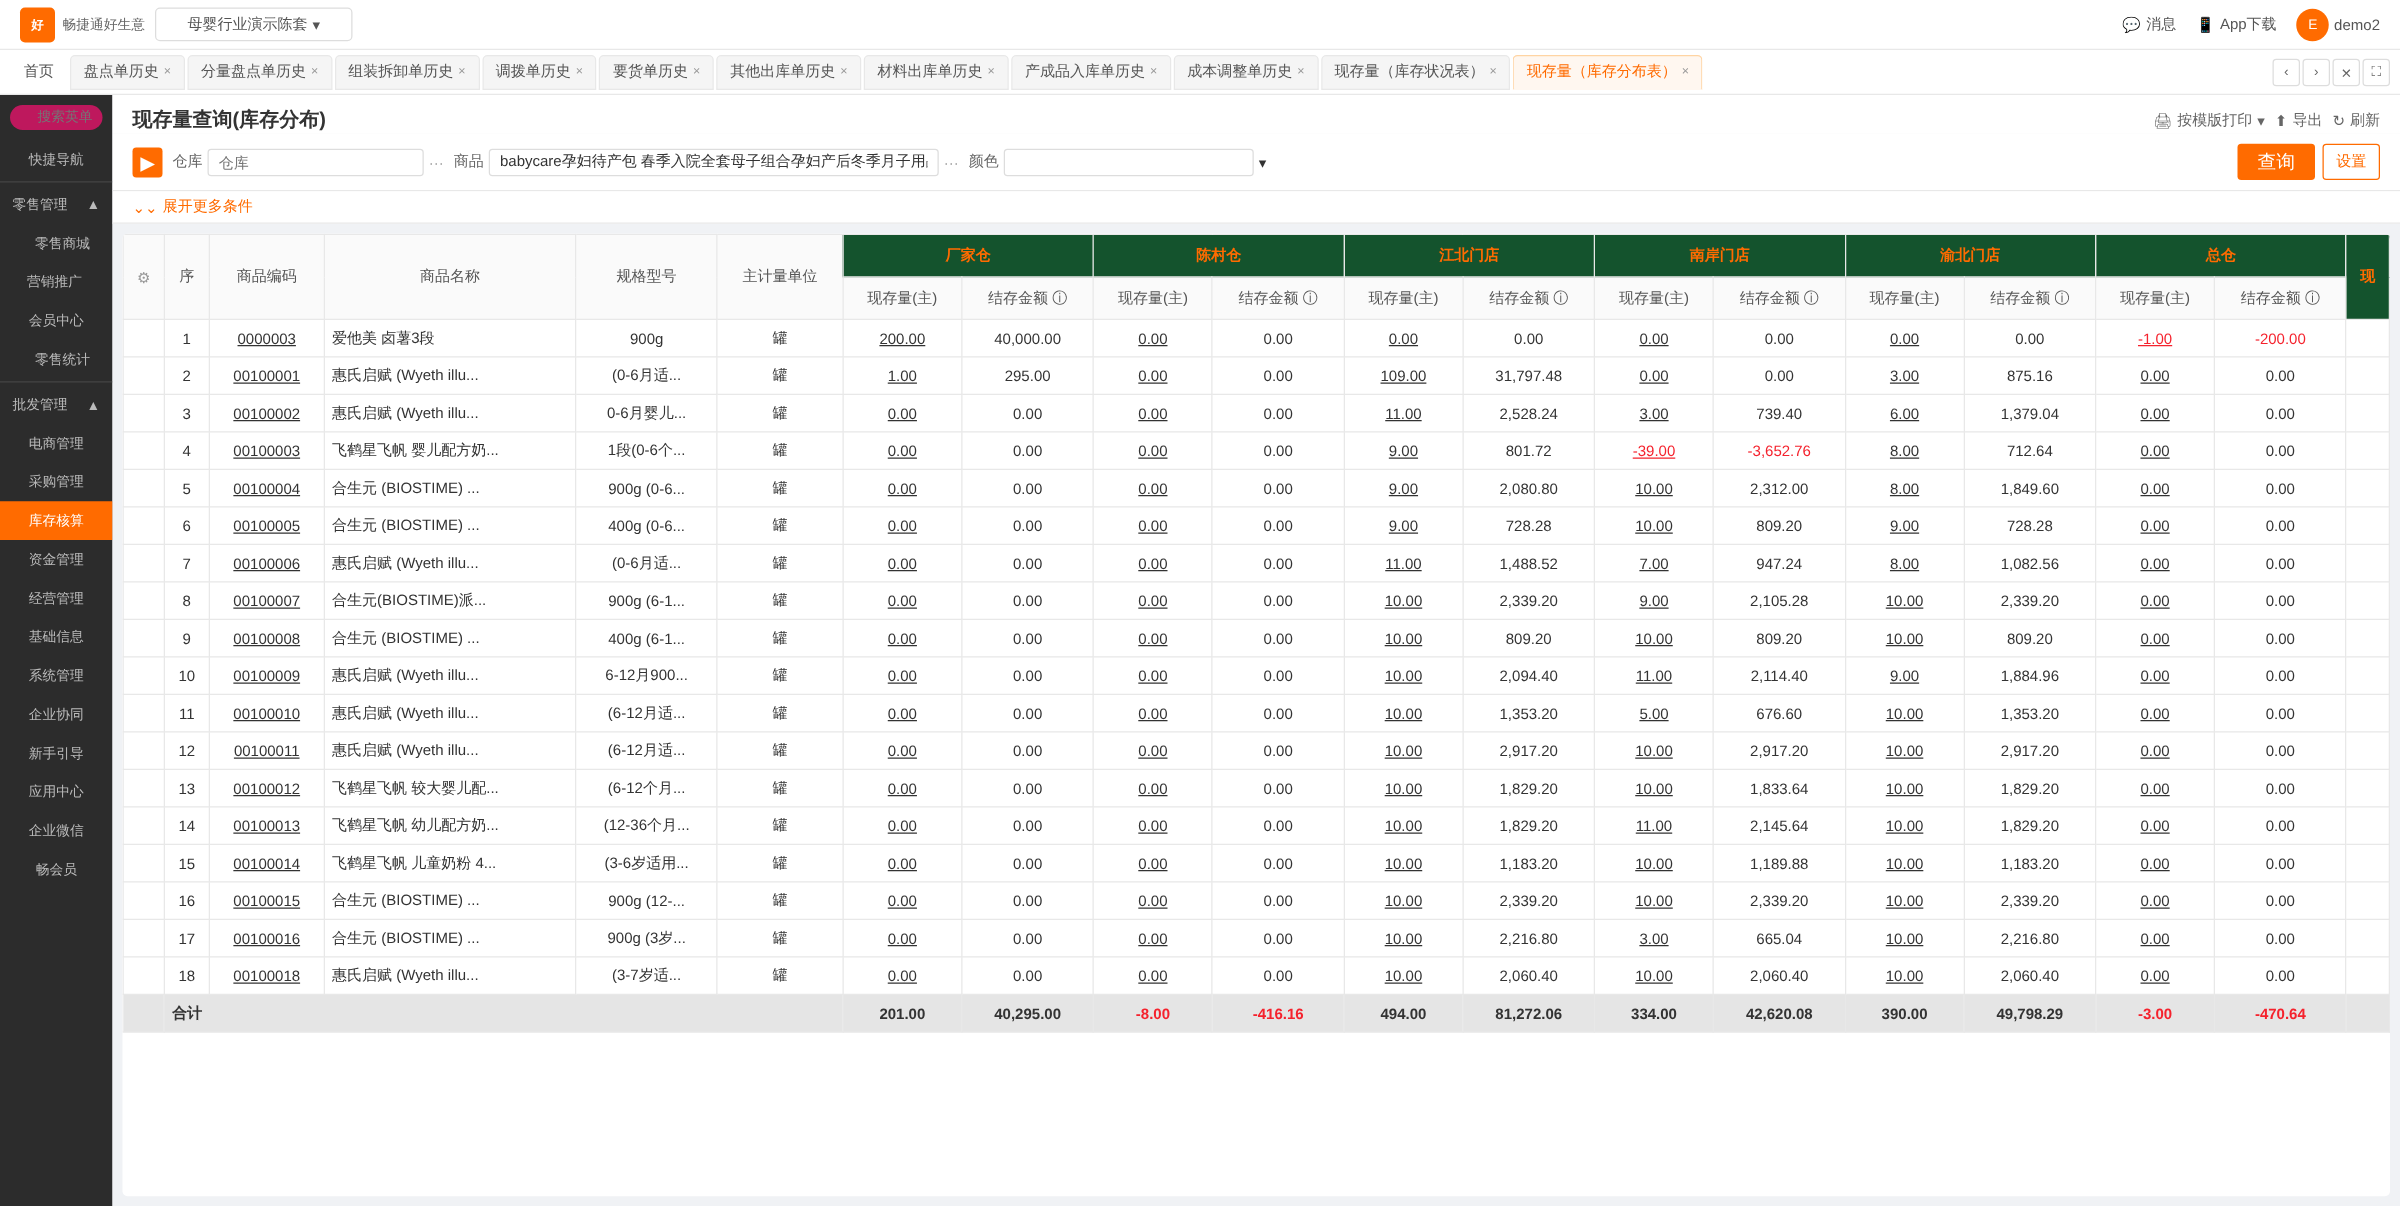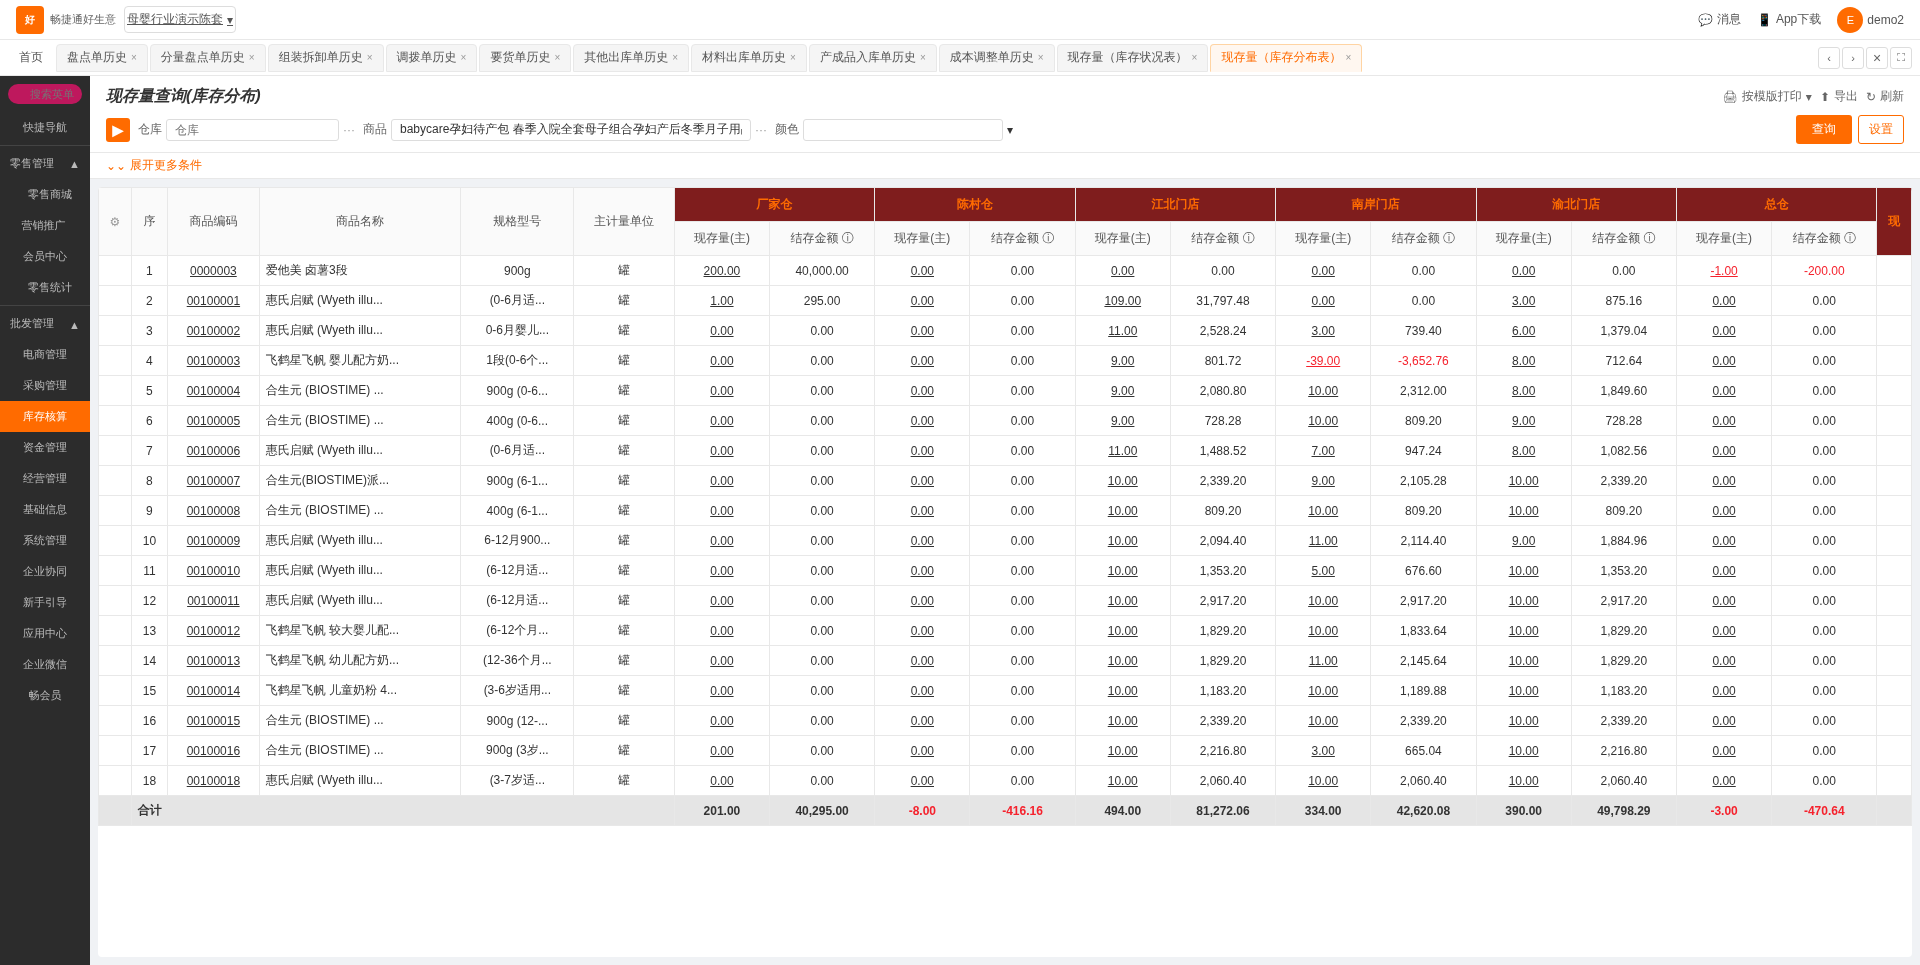--- a/index.html
+++ b/index.html
@@ -4,21 +4,21 @@
   <style>
     * { box-sizing: border-box; margin: 0; padding: 0; }
     body { font-family: 'Microsoft YaHei', Arial, sans-serif; font-size: 12px; background: #f5f5f5; color: #333; overflow: hidden; }
     
     
     .top-bar { height: 40px; background: #fff; display: flex; align-items: center; justify-content: space-between; padding: 0 16px; border-bottom: 1px solid #e8e8e8; }
     .top-bar-left { display: flex; align-items: center; gap: 8px; }
     .logo-area { display: flex; align-items: center; gap: 6px; }
     .logo-icon { width: 28px; height: 28px; background: #ff6b00; border-radius: 4px; display: flex; align-items: center; justify-content: center; color: white; font-size: 10px; font-weight: bold; }
     .logo-text { font-size: 11px; color: #666; }
-    .industry-selector { display: flex; align-items: center; gap: 4px; padding: 4px 2px; border: 1px solid #ddd; border-radius: 4px; cursor: pointer; font-size: 12px; color: #555; text-decoration: underline; }
+    .industry-selector { display: flex; align-items: center; gap: 4px; padding: 4px 25px; border: 1px solid #ddd; border-radius: 4px; cursor: pointer; font-size: 12px; color: #555; }
     .top-bar-right { display: flex; align-items: center; gap: 16px; font-size: 12px; color: #555; }
     .top-bar-right-item { display: flex; align-items: center; gap: 4px; cursor: pointer; }
     .avatar { width: 26px; height: 26px; border-radius: 50%; background: #ff6b00; display: flex; align-items: center; justify-content: center; color: white; font-size: 11px; }
 
     
     .nav-tabs { height: 36px; background: #fff; display: flex; align-items: center; border-bottom: 1px solid #e8e8e8; padding: 0 8px; overflow: hidden; gap: 2px; }
     .nav-tab { display: flex; align-items: center; padding: 0 10px; height: 28px; border-radius: 4px 4px 0 0; font-size: 12px; cursor: pointer; white-space: nowrap; gap: 4px; border: 1px solid transparent; }
     .nav-tab.home { color: #555; }
     .nav-tab.active { background: #fff7f0; color: #ff6b00; border-color: #ffd4a3; border-bottom-color: #fff7f0; align-items: center; }
     .nav-tab.normal { color: #555; background: #f5f5f5; border-color: #e8e8e8; }
@@ -36,41 +36,41 @@
     .sidebar-item { padding: 8px 6px; text-align: center; cursor: pointer; font-size: 11px; color: #bbb; }
     .sidebar-item.active { background: #ff6b00; color: #fff; }
     .sidebar-divider { height: 1px; background: #444; margin: 2px 0; }
     .sidebar-search-box { background: #be185d; border: none; border-radius: 12px; padding: 4px 8px; color: #ccc; font-size: 11px; width: 100%; text-align: right; outline: none; }
 
     
     .content { flex: 1; display: flex; flex-direction: column; overflow: hidden; background: #f0f2f5; }
 
     
     .page-header { background: #fff; padding: 10px 16px 0; display: flex; align-items: center; justify-content: space-between; }
-    .page-title { font-size: 16px; font-weight: bold; color: #333; font-style: italic; }
+    .page-title { font-size: 16px; font-weight: bold; color: #333; }
     .page-header-actions { display: flex; gap: 8px; align-items: center; font-size: 12px; color: #666; }
     .header-action { display: flex; align-items: center; gap: 4px; cursor: pointer; }
 
     
     .filter-bar { background: #fff; padding: 8px 16px; display: flex; align-items: center; gap: 8px; flex-wrap: wrap; border-bottom: 1px solid #e8e8e8; }
     .filter-expand-btn { width: 24px; height: 24px; background: #ff6b00; border-radius: 3px; display: flex; align-items: center; justify-content: center; cursor: pointer; color: white; font-size: 14px; font-weight: bold; }
     .filter-field { display: flex; align-items: center; gap: 4px; font-size: 12px; }
     .filter-label { color: #666; white-space: nowrap; }
     .filter-input { border: 1px solid #ddd; border-radius: 3px; padding: 3px 8px; font-size: 12px; color: #333; min-width: 80px; outline: none; }
     .filter-input.long { min-width: 340px; color: #333; }
     .filter-dots { color: #999; cursor: pointer; }
-    .query-btn { background: #ff6b00; color: white; border: none; padding: 5px 16px; border-radius: 3px; cursor: pointer; font-size: 12px; }
+    .query-btn { background: #ff6b00; color: white; border: none; padding: 5px 16px; border-radius: 3px; cursor: pointer; font-size: 15px; }
     .setting-btn { background: #fff; color: #ff6b00; border: 1px solid #ff6b00; padding: 5px 10px; border-radius: 3px; cursor: pointer; font-size: 12px; }
 
     
     .table-wrapper { flex: 1; overflow: auto; background: #fff; margin: 8px; border-radius: 4px; }
     table { width: 100%; border-collapse: collapse; font-size: 12px; }
     thead tr { background: #fafafa; }
     thead th { padding: 8px 6px; text-align: center; border: 1px solid #e8e8e8; font-weight: 500; color: #555; white-space: nowrap; }
-    thead th.group-header { background: #7f1d1d; color: #ff6b00; font-weight: bold; }
+    thead th.group-header { background: #14532d; color: #ff6b00; font-weight: bold; }
     tbody tr { background: #fff; }
     tbody tr.summary-row { background: #e5e5e5; font-weight: bold; }
     tbody td { padding: 6px 6px; text-align: center; border: 1px solid #e8e8e8; white-space: nowrap; color: #333; }
     tbody td.text-left { text-align: left; }
     tbody td.negative { color: #f5222d; }
     tbody td.underline { text-decoration: underline; cursor: pointer; }
     .gear-icon { color: #999; cursor: pointer; }
 
     
     ::-webkit-scrollbar { width: 6px; height: 6px; }

